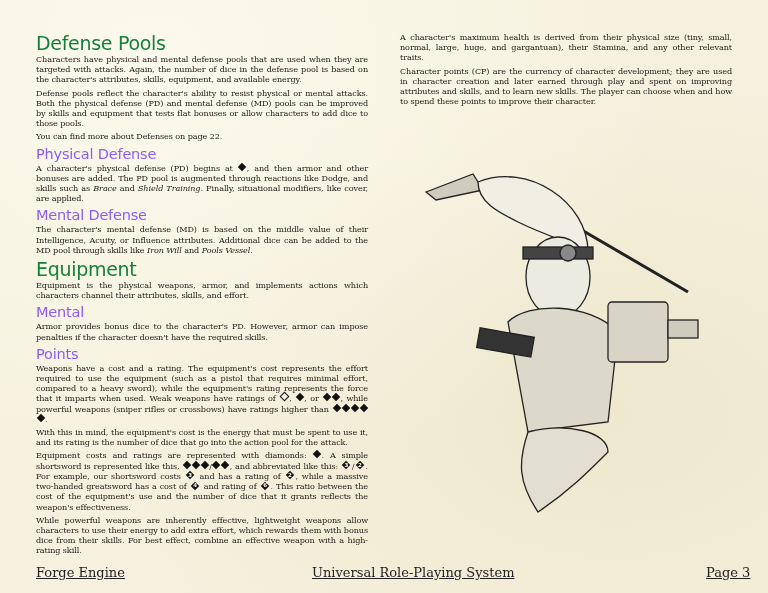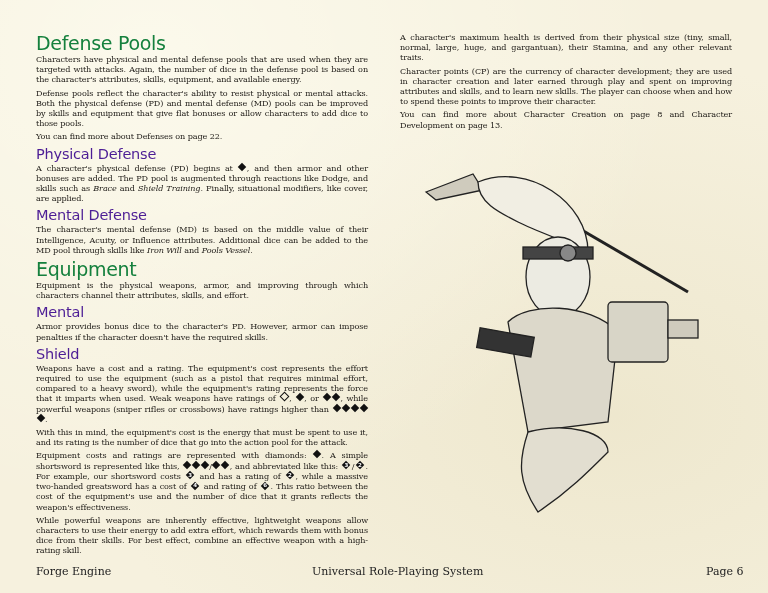--- a/index.html
+++ b/index.html
@@ -17,68 +17,67 @@
   .left { left:36px; width:332px; }
   .right { left:400px; width:332px; }
   h1 {
     font-family:"DejaVu Sans", sans-serif;
     font-weight:normal; font-size:19px; letter-spacing:-0.3px;
     margin:0; line-height:22px; color:#15803d;
   }
   h2 {
     font-family:"DejaVu Sans", sans-serif;
     font-weight:normal; font-size:14.5px; letter-spacing:-0.2px;
-    margin:0; line-height:18px; color:#4c1d95;
+    margin:0; line-height:18px; color:#8b5cf6;
   }
   p {
     font-size:8.1px; line-height:10.2px; margin:0 0 3px 0;
     text-align:justify; letter-spacing:-0.1px;
   }
   i { }
   .dia { display:inline-block; width:6px; height:6px; background:#111; transform:rotate(45deg); margin:0 1.5px; vertical-align:1px; }
   .dia.empty { background:transparent; border:1px solid #111; width:5px; height:5px; }
   .dnum { display:inline-block; width:9px; height:9px; position:relative; vertical-align:-1px; margin:0 1px; }
   .dnum::before { content:""; position:absolute; left:1.5px; top:1.5px; width:6px; height:6px; background:#111; transform:rotate(45deg); }
   .dnum span { position:absolute; left:0; top:0; width:9px; text-align:center; font-size:5.5px; line-height:9px; color:#fff; font-family:"DejaVu Sans", sans-serif; font-weight:bold; }
-  .footer { position:absolute; top:565px; font-size:11px; color:#222; }
+  .footer { position:absolute; top:565px; font-size:13px; color:#222;text-decoration:underline; }
   .illus { position:absolute; left:418px; top:162px; width:300px; height:370px; }
 </style>
 </head>
 <body>
 
 <div class="col left" style="top:32px;">
   <h1>Defense Pools</h1>
   <p>Characters have physical and mental defense pools that are used when they are targeted with attacks.  Again, the number of dice in the defense pool is based on the character's attributes, skills, equipment, and available energy.</p>
-  <p>Defense pools reflect the character's ability to resist physical or mental attacks.  Both the physical defense (PD) and mental defense (MD) pools can be improved by skills and equipment that give flat bonuses or allow characters to add dice to those pools.</p>
+  <p>Defense pools reflect the character's ability to resist physical or mental attacks.  Both the physical defense (PD) and mental defense (MD) pools can be improved by skills and equipment that tests flat bonuses or allow characters to add dice to those pools.</p>
   <p>You can find more about Defenses on page 22.</p>
 
   <h2>Physical Defense</h2>
   <p><span>A character's physical defense (PD) begins at</span> <span class="dia"></span><span>, and then armor and other bonuses are added.  The PD pool is augmented through reactions like Dodge, and skills such as</span> <i>Brace</i><span> and </span><i>Shield Training</i><span>.  Finally, situational modifiers, like cover, are applied.</span></p>
 
   <h2>Mental Defense</h2>
   <p><span>The character's mental defense (MD) is based on the middle value of their Intelligence, Acuity, or Influence attributes.  Additional dice can be added to the MD pool through skills like </span><i>Iron Will</i><span> and </span><i>Pools Vessel</i><span>.</span></p>
 
   <h1>Equipment</h1>
-  <p>Equipment is the physical weapons, armor, and improving through which characters channel their attributes, skills, and effort.</p>
+  <p>Equipment is the physical weapons, armor, and implements actions which characters channel their attributes, skills, and effort.</p>
 
   <h2>Mental</h2>
 
   <p>Armor provides bonus dice to the character's PD.  However, armor can impose penalties if the character doesn't have the required skills.</p>
 
-  <h2>Shield</h2>
+  <h2>Points</h2>
   <p><span>Weapons have a cost and a rating.  The equipment's cost represents the effort required to use the equipment (such as a pistol that requires minimal effort, compared to a heavy sword), while the equipment's rating represents the force that it imparts when used. Weak weapons have ratings of</span> <span class="dia empty"></span>, <span class="dia"></span>, or <span class="dia"></span><span class="dia"></span>, <span>while powerful weapons (sniper rifles or crossbows) have ratings higher than</span> <span class="dia"></span><span class="dia"></span><span class="dia"></span><span class="dia"></span><span class="dia"></span>.</p>
   <p>With this in mind, the equipment's cost is the energy that must be spent to use it, and its rating is the number of dice that go into the action pool for the attack.</p>
   <p><span>Equipment costs and ratings are represented with diamonds:</span> <span class="dia"></span><span>.  A simple shortsword is represented like this,</span> <span class="dia"></span><span class="dia"></span><span class="dia"></span>/<span class="dia"></span><span class="dia"></span><span>, and abbreviated like this:</span> <span class="dnum"><span>3</span></span>/<span class="dnum"><span>2</span></span><span>.  For example, our shortsword costs</span> <span class="dnum"><span>3</span></span> <span>and has a rating of</span> <span class="dnum"><span>2</span></span><span>, while a massive two-handed greatsword has a cost of</span> <span class="dnum"><span>4</span></span> <span>and rating of</span> <span class="dnum"><span>6</span></span><span>.  This ratio between the cost of the equipment's use and the number of dice that it grants reflects the weapon's effectiveness.</span></p>
   <p>While powerful weapons are inherently effective, lightweight weapons allow characters to use their energy to add extra effort, which rewards them with bonus dice from their skills.  For best effect, combine an effective weapon with a high-rating skill.</p>
 </div>
 
 <div class="col right" style="top:32px;">
   <p>A character's maximum health is derived from their physical size (tiny, small, normal, large, huge, and gargantuan), their Stamina, and any other relevant traits.</p>
   <p>Character points (CP) are the currency of character development; they are used in character creation and later earned through play and spent on improving attributes and skills, and to learn new skills.  The player can choose when and how to spend these points to improve their character.</p>
-  <p>You can find more about Character Creation on page 8 and Character Development on page 13.</p>
 </div>
 
 <svg class="illus" viewBox="0 0 300 370">
   <g fill="#e8e4d6" stroke="#222" stroke-width="1.3">
 
     <polygon points="8,30 55,12 65,28 18,38" fill="#cfcbbd"></polygon>
     <line x1="150" y1="60" x2="270" y2="130" stroke-width="3"></line>
 
     <path d="M60,20 C110,0 170,40 170,90 C150,80 120,70 100,60 C80,50 60,40 60,20Z" fill="#f1eee3"></path>
 
@@ -91,13 +90,13 @@
 
     <rect x="190" y="140" width="60" height="60" rx="4" fill="#d8d5c7"></rect>
     <rect x="250" y="158" width="30" height="18" fill="#cfcbbd"></rect>
 
     <path d="M110,270 C150,260 190,270 190,290 C170,310 150,330 120,350 C100,320 100,300 110,270Z" fill="#e2ded0"></path>
   </g>
 </svg>
 
 <div class="footer" style="left:36px;">Forge Engine</div>
 <div class="footer" style="left:312px;">Universal Role-Playing System</div>
-<div class="footer" style="left:706px;">Page 6</div>
+<div class="footer" style="left:706px;">Page 3</div>
 
 </body></html>

